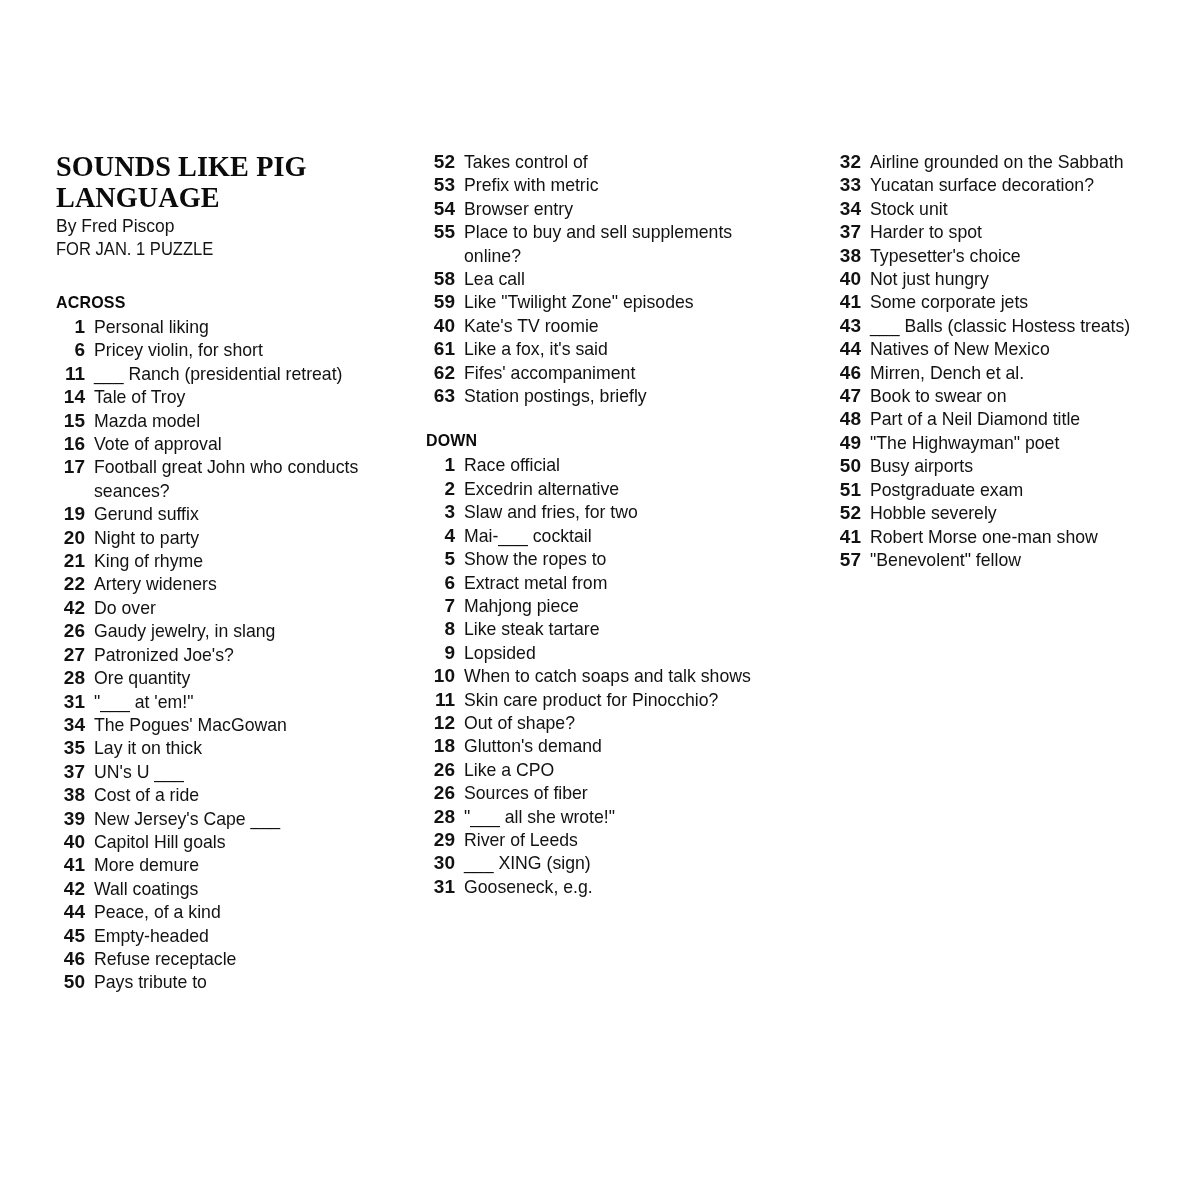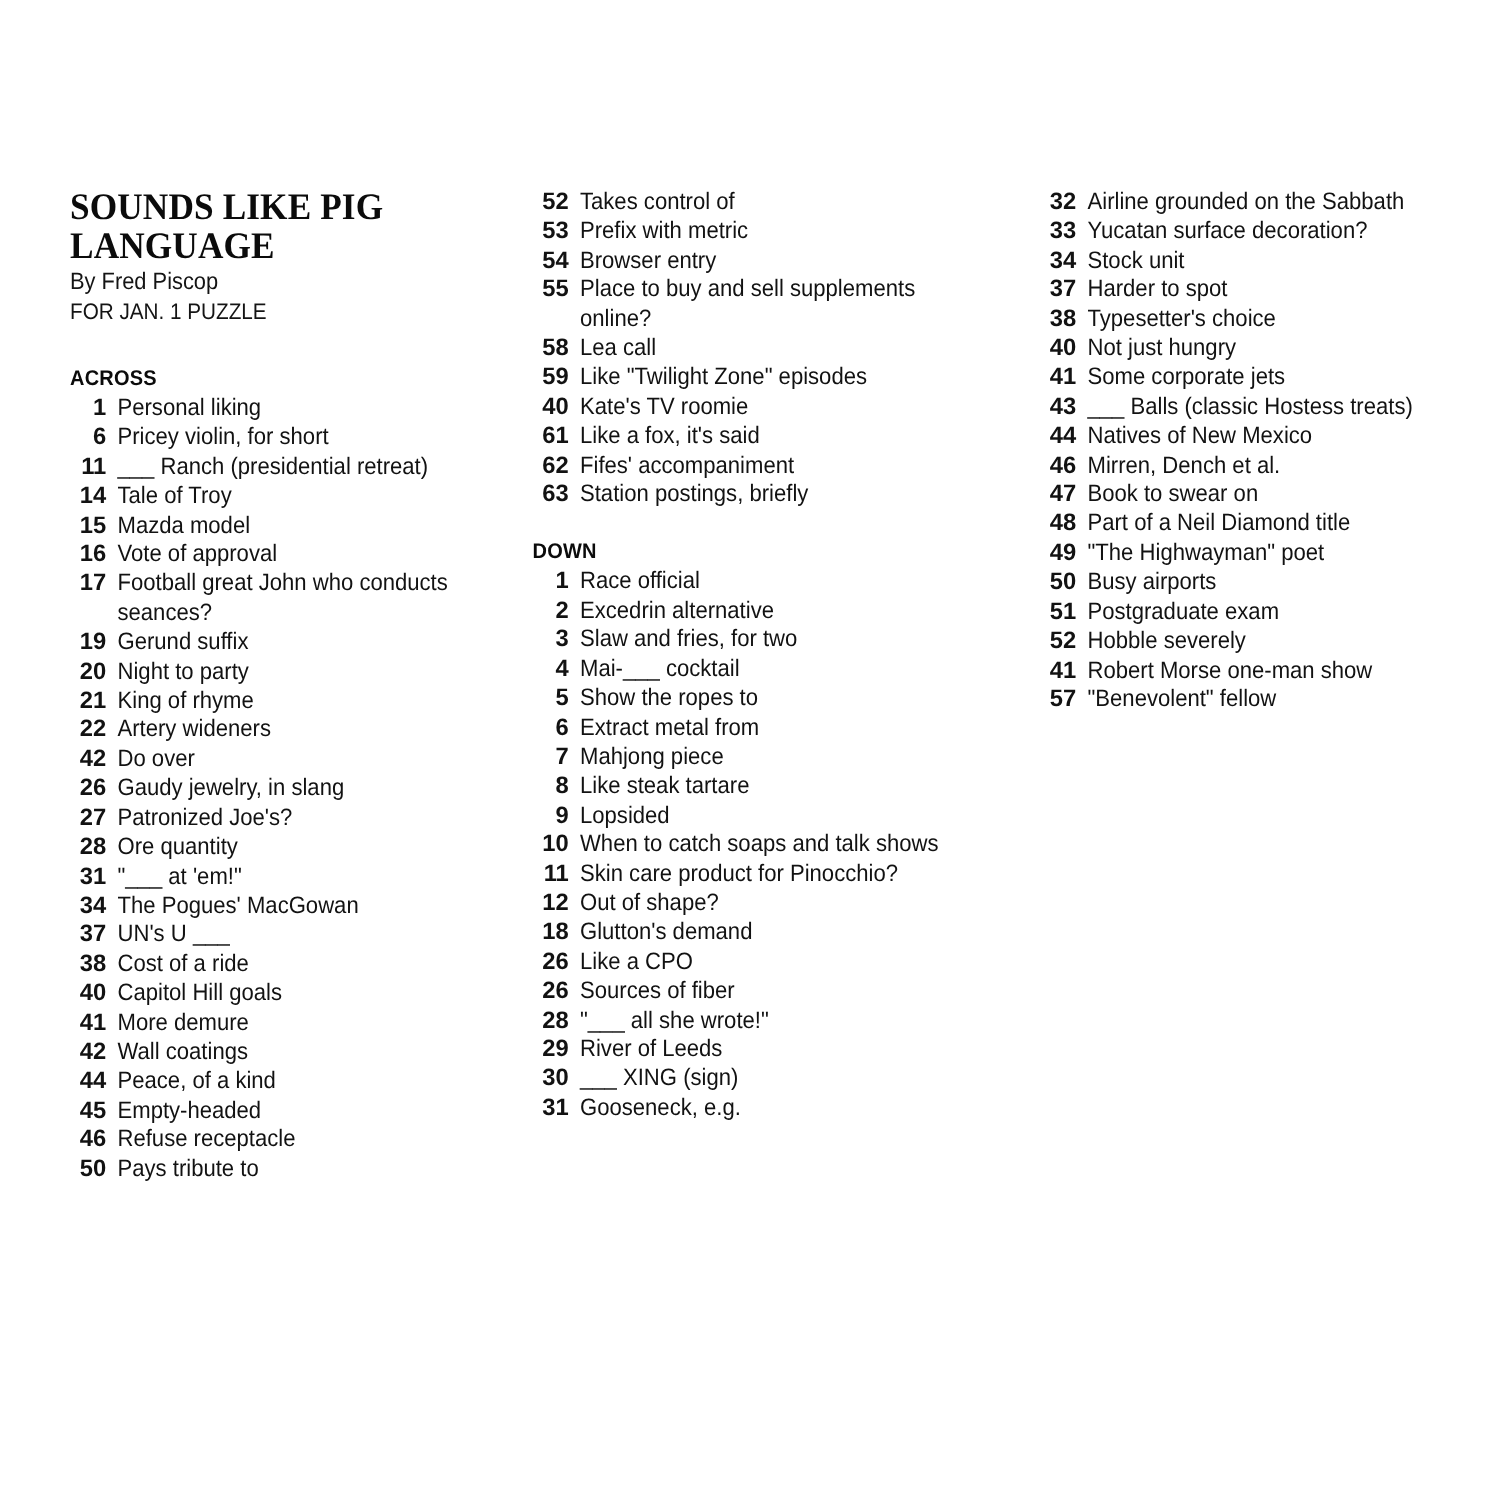--- a/index.html
+++ b/index.html
@@ -199,28 +199,36 @@
           </li>
           <li class="clue">
             <span class="clue-num">31</span>
             <span class="clue-text">"___ at 'em!"</span>
           </li>
           <li class="clue">
             <span class="clue-num">34</span>
             <span class="clue-text">The Pogues' MacGowan</span>
           </li>
           <li class="clue">
+            <span class="clue-num">35</span>
+            <span class="clue-text">Lay it on thick</span>
+          </li>
+          <li class="clue">
             <span class="clue-num">37</span>
             <span class="clue-text">UN's U ___</span>
           </li>
           <li class="clue">
             <span class="clue-num">38</span>
             <span class="clue-text">Cost of a ride</span>
           </li>
           <li class="clue">
+            <span class="clue-num">39</span>
+            <span class="clue-text">New Jersey's Cape ___</span>
+          </li>
+          <li class="clue">
             <span class="clue-num">40</span>
             <span class="clue-text">Capitol Hill goals</span>
           </li>
           <li class="clue">
             <span class="clue-num">41</span>
             <span class="clue-text">More demure</span>
           </li>
           <li class="clue">
             <span class="clue-num">42</span>
             <span class="clue-text">Wall coatings</span>

